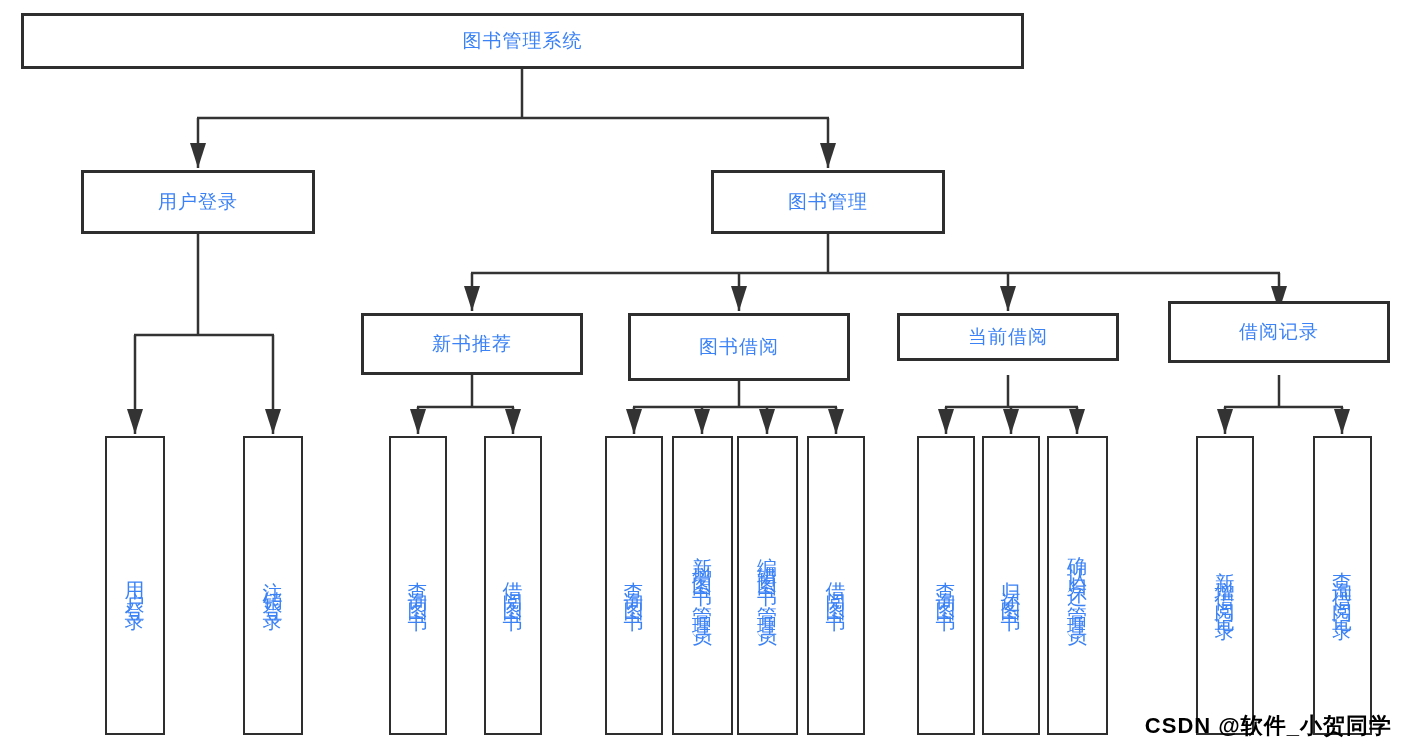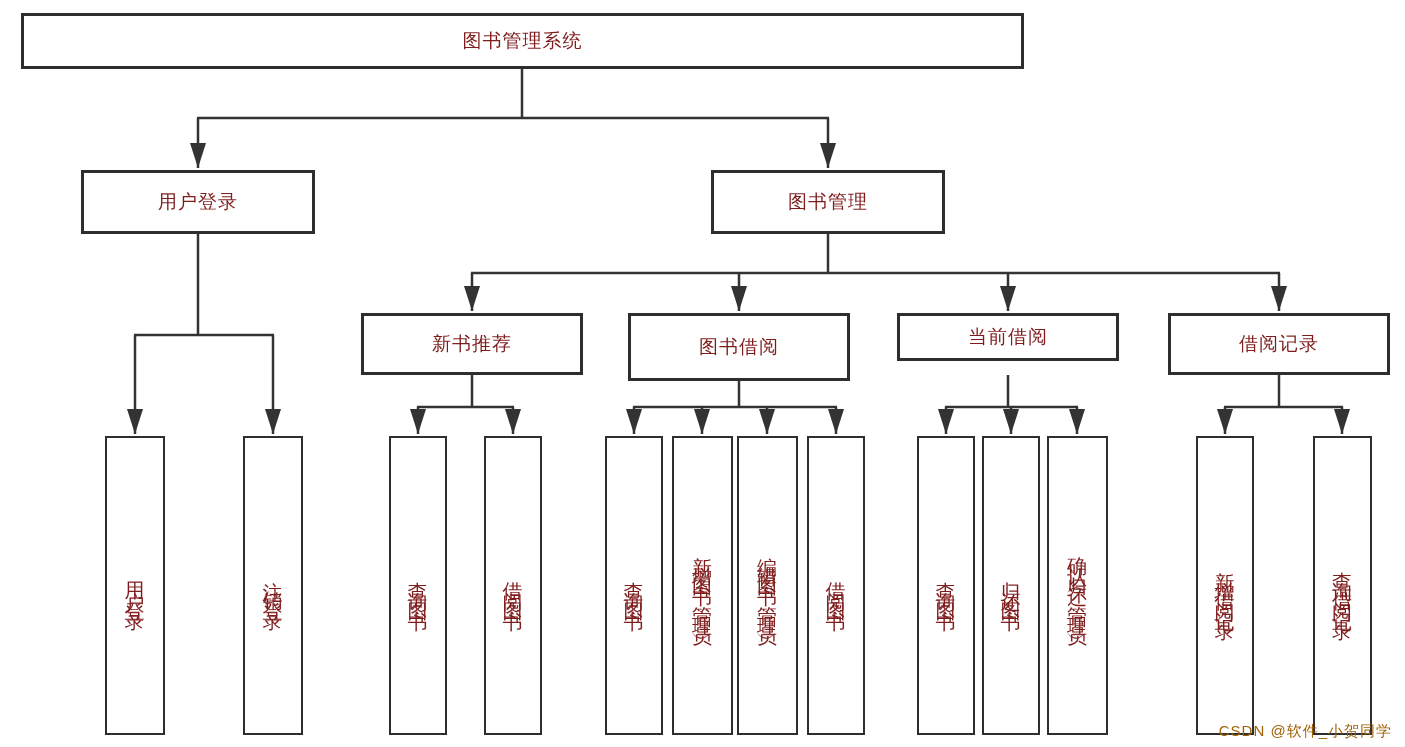--- a/index.html
+++ b/index.html
@@ -17,44 +17,45 @@
     width: 1405px; height: 747px;
   }
   .box {
     position: absolute;
     background: #ffffff;
     border: 3px solid #2e2e2e;
     box-sizing: border-box;
     display: flex;
     align-items: center;
     justify-content: center;
-    color: #7f1d1d;
+    color: #3b82f6;
     font-size: 19px;
     letter-spacing: 1px;
   }
   .vbox {
     border-width: 2px;
     font-size: 20px;
     letter-spacing: 0;
   }
   .vtext {
     writing-mode: vertical-rl;
     text-orientation: mixed;
     letter-spacing: 10px;
     line-height: 1.1;
     white-space: nowrap;
   }
   .watermark {
     position: absolute;
     right: 13px;
     bottom: 6px;
-    font-size: 15px;
-    color: #a16207;
+    font-size: 22px;
+    color: #000000;
     letter-spacing: 1px;
     user-select: none;
+    font-weight: bold;
   }
   .wire { stroke: #333333; stroke-width: 2.5; fill: none; }
   .head { fill: #333333; }
 </style>
 </head>
 <body>
 
 <div id="canvas">
 
   <svg id="wires" width="1405" height="747" viewBox="0 0 1405 747" xmlns="http://www.w3.org/2000/svg">
@@ -132,21 +133,21 @@
 
   <div class="box" style="left:361px;top:313px;width:222px;height:62px">
     <span>新书推荐</span>
   </div>
   <div class="box" style="left:628px;top:313px;width:222px;height:68px">
     <span>图书借阅</span>
   </div>
   <div class="box" style="left:897px;top:313px;width:222px;height:48px">
     <span>当前借阅</span>
   </div>
-  <div class="box" style="left:1168px;top:313px;width:222px;height:62px">
+  <div class="box" style="left:1168px;top:301px;width:222px;height:62px">
     <span>借阅记录</span>
   </div>
 
   <div class="box vbox" style="left:105px;top:436px;width:60px;height:299px">
     <span class="vtext">用户登录</span>
   </div>
   <div class="box vbox" style="left:243px;top:436px;width:60px;height:299px">
     <span class="vtext">注销登录</span>
   </div>
 

